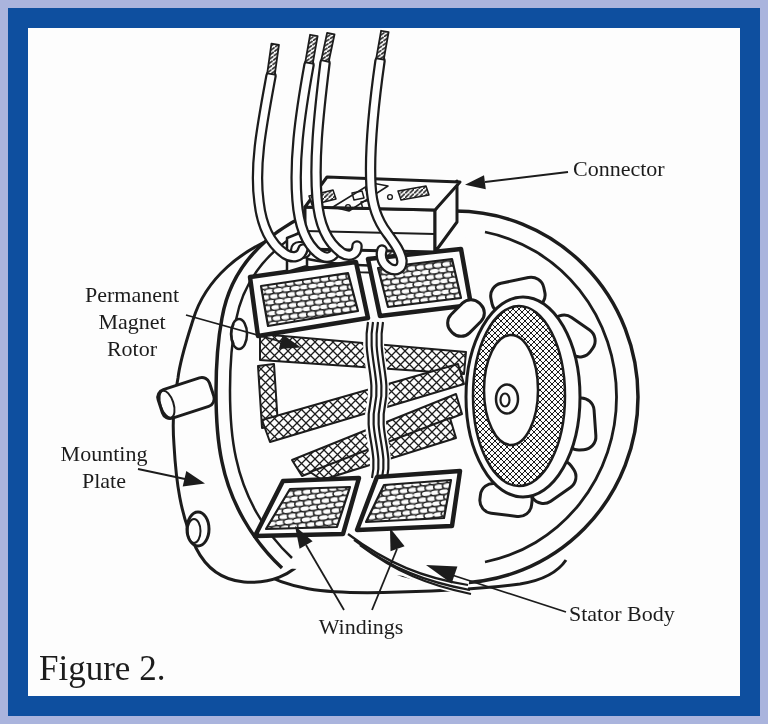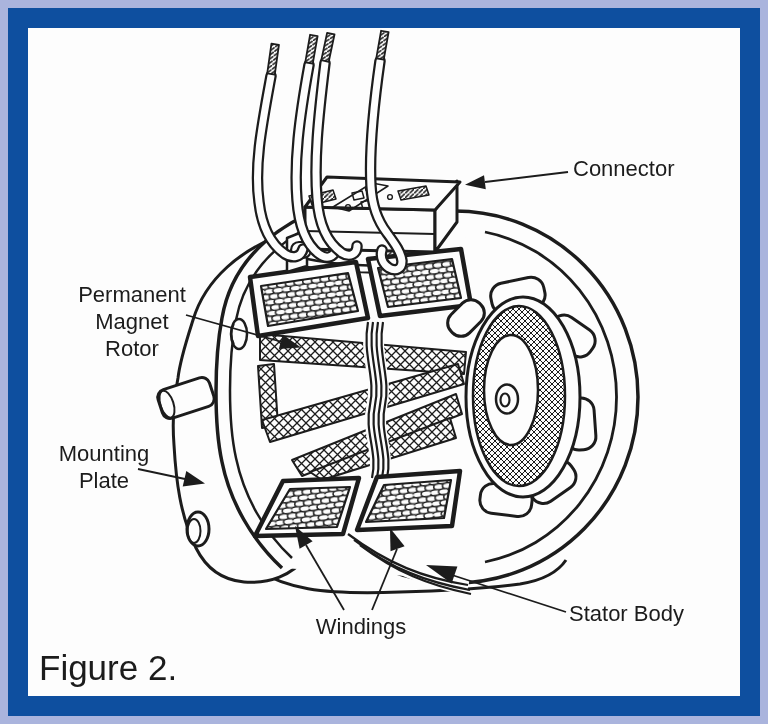--- a/index.html
+++ b/index.html
@@ -3,21 +3,21 @@
 <meta charset="utf-8">
 <style>
   html,body{margin:0;padding:0;}
   body{
     width:768px;height:724px;
     background:#aab4dd;
     font-family:"Liberation Sans", sans-serif;
     position:relative;
     overflow:hidden;
   }
-  .stage{position:absolute;left:0;top:0;width:692px;height:724px;}
+  .stage{position:absolute;left:0;top:0;width:692px;height:724px;font-family:Liberation Serif, serif;}
   svg{display:block;}
   text{fill:#1c1c1c;}
   .lbl{font-size:22px;}
   .cap{font-size:35px;}
 </style>
 </head>
 <body>
 
 <div class="stage">
 <svg width="768" height="724" viewBox="0 0 768 724">

